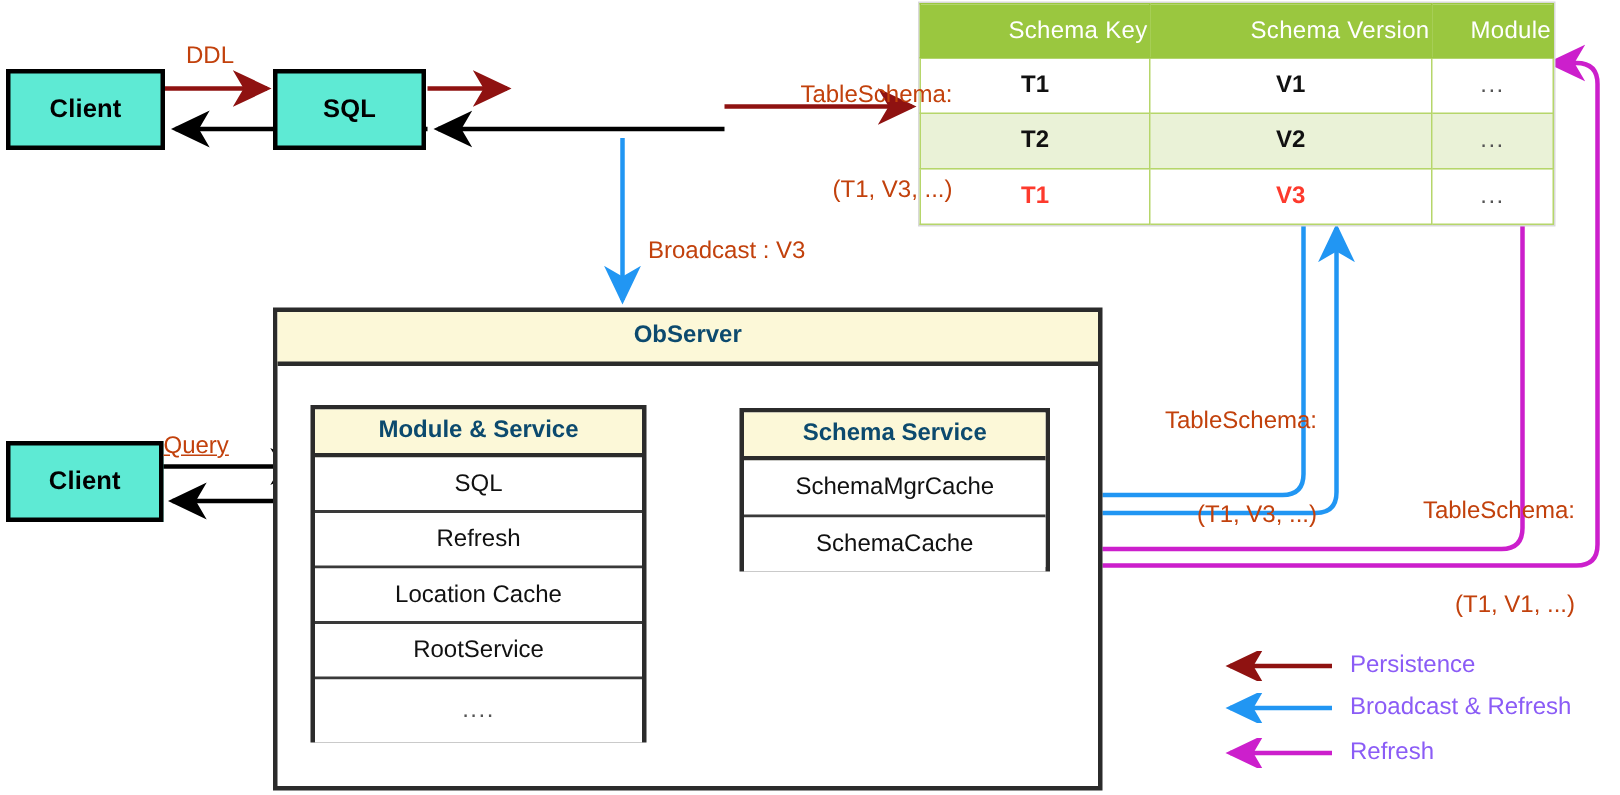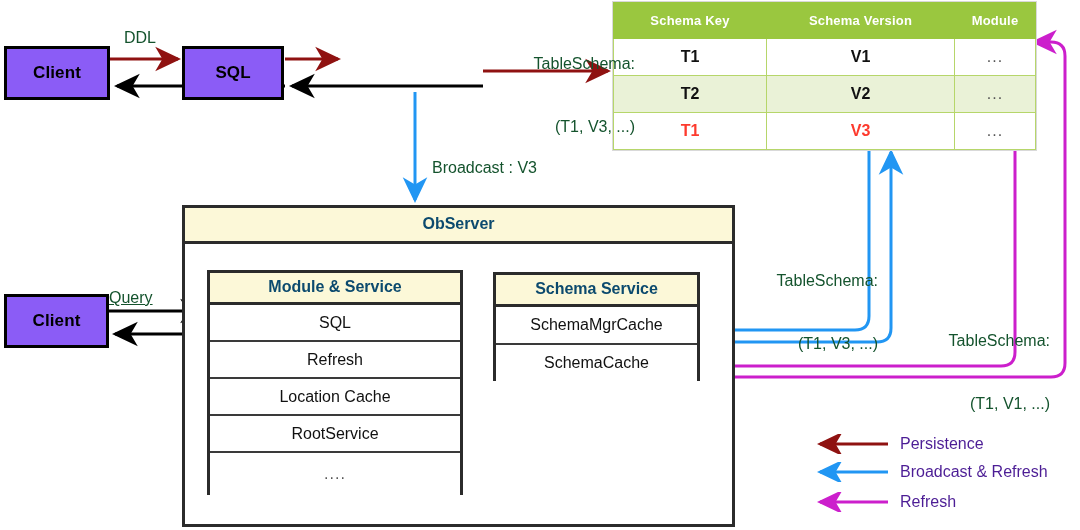--- a/index.html
+++ b/index.html
@@ -19,21 +19,21 @@
     left:0; top:0;
     width:1080px;
     height:530px;
     pointer-events:none;
   }
 
   
   .node{
     position:absolute;
     box-sizing:border-box;
-    background:#8b5cf6;
+    background:#5eead4;
     border:3px solid #000000;
     display:flex;
     align-items:center;
     justify-content:center;
     font-weight:bold;
     font-size:17px;
     color:#000;
     letter-spacing:.1px;
     z-index:5;
   }
@@ -80,44 +80,44 @@
     border-collapse:collapse;
     table-layout:fixed;
     background:#fff;
     font-size:15px;
     z-index:5;
     box-shadow:0 0 0 1px #d9d9d9;
   }
   #schema-table th{
     background:#9ac73f;
     color:#ffffff;
-    font-weight:bold;
-    font-size:13px;
+    font-weight:normal;
+    font-size:16px;
     height:33px;
     border:1px solid #9ac73f;
-    text-align:center;
+    text-align:right;
     letter-spacing:.2px;
   }
   #schema-table td{
     height:34px;
     border:1px solid #b6d66a;
     text-align:center;
     color:#111;
     font-size:16px;
     font-weight:bold;
   }
   #schema-table td.dots{ font-weight:normal; color:#555; letter-spacing:1px;}
   #schema-table tr.alt td{ background:#eaf2d7; }
   #schema-table td.hl{ color:#fd3a2d; }
 
   
   .label{
     position:absolute;
     font-size:16px;
-    color:#14532d;
+    color:#c2410c;
     white-space:pre;
     line-height:21px;
     z-index:6;
   }
   .label.c{ text-align:right; }
 
   
   #legend{
     position:absolute;
     left:812px; top:430px;
@@ -130,21 +130,21 @@
     height:28px;
   }
   .legend-swatch{
     width:78px;
     height:20px;
     flex:0 0 78px;
     position:relative;
   }
   .legend-text{
     font-size:16px;
-    color:#4c1d95;
+    color:#8b5cf6;
     padding-left:10px;
     white-space:nowrap;
   }
 </style>
 </head>
 <body>
 
 <div id="stage">
 
   <svg id="svg-layer" viewBox="0 0 1080 530">
@@ -254,21 +254,21 @@
         <td class="hl">V3</td>
         <td class="dots">...</td>
       </tr>
     </tbody>
   </table>
 
   <div class="panel" style="left:182px; top:205px; width:553px; height:322px;">
     <div class="panel-head obs-head">ObServer</div>
   </div>
 
-  <div class="panel" style="left:207px; top:270px; width:256px; height:225px; z-index:6;">
+  <div class="panel" style="left:207px; top:270px; width:224px; height:225px; z-index:6;">
     <div class="panel-head">Module &amp; Service</div>
     <div class="row" style="height:37px;">SQL</div>
     <div class="row" style="height:37px;">Refresh</div>
     <div class="row" style="height:37px;">Location Cache</div>
     <div class="row" style="height:37px;">RootService</div>
     <div class="row" style="height:42px; color:#555; letter-spacing:1px;">....</div>
   </div>
 
   <div class="panel" style="left:493px; top:272px; width:207px; height:109px; z-index:6;">
     <div class="panel-head">Schema Service</div>

